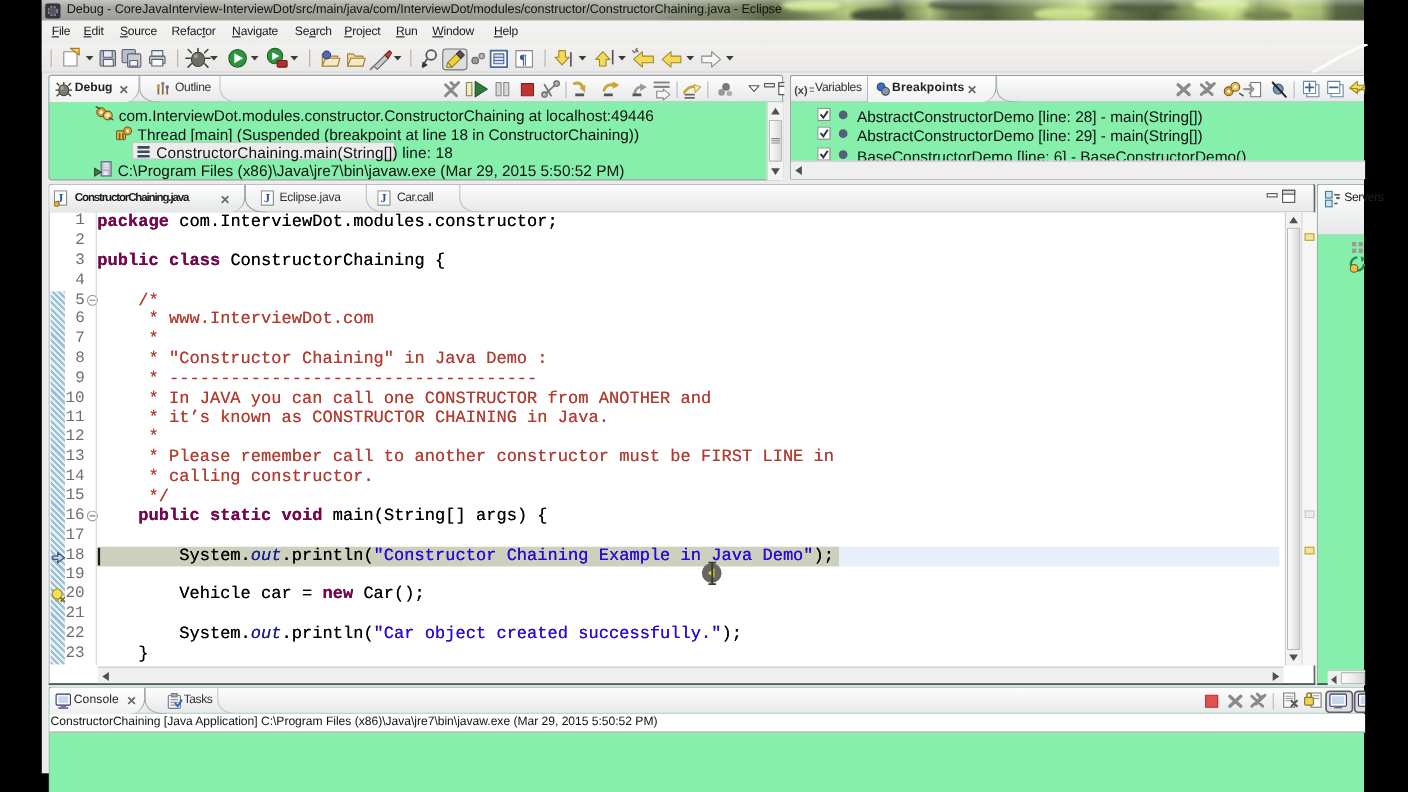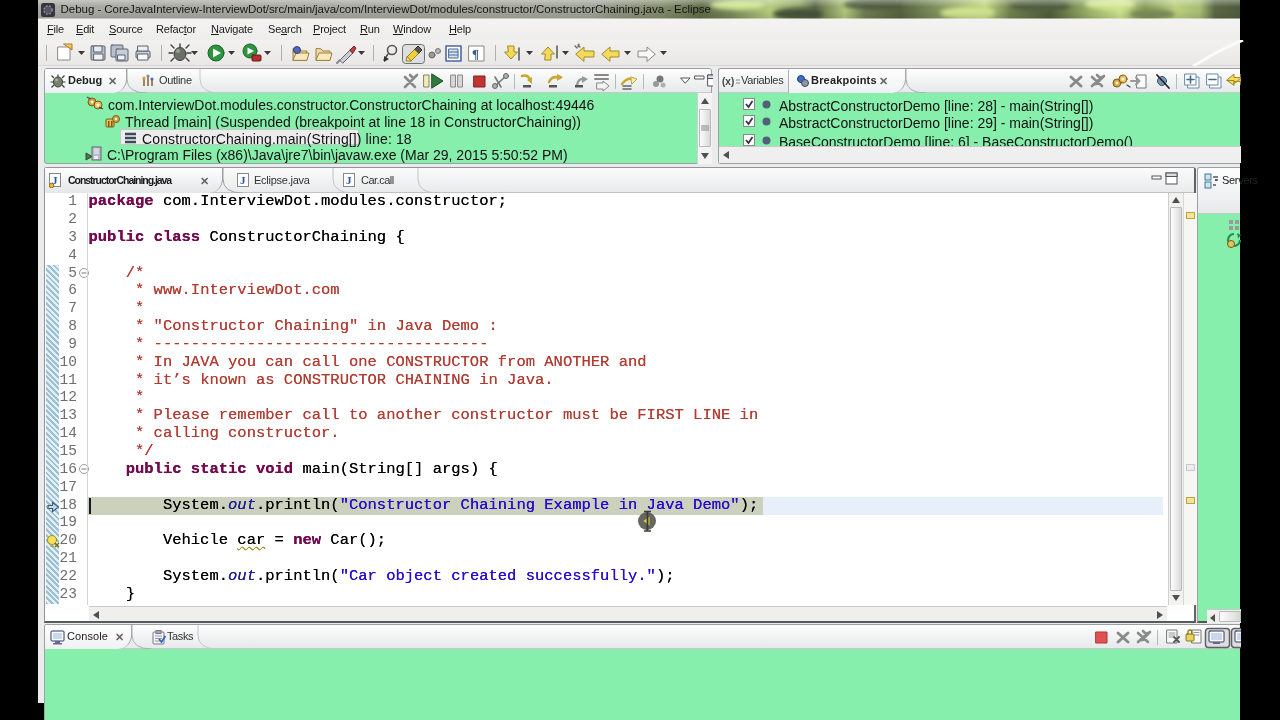--- a/index.html
+++ b/index.html
@@ -31,21 +31,21 @@
 .arr{position:absolute;width:0;height:0}
 
 #edpanel{left:6px;top:167px;width:1152px;height:456px;background:#fff;border:1px solid #8f959b;border-right:2px solid #606468;border-radius:3px 3px 0 0;border-bottom:2px solid #565a5e}
 #edtabs{position:absolute;left:0;top:0;right:0;height:25px;background:linear-gradient(#fbfbfb,#e9eaeb);border-bottom:1px solid #c0c3c6}
 .code{position:absolute;font-family:"Liberation Mono",monospace;font-size:15.5px;line-height:17.85px;white-space:pre;color:#000;text-shadow:0 0 0.45px rgba(0,0,0,.85)}
 .kw{color:#7f0055;font-weight:bold}
 .cm{color:#b23b30;text-shadow:0 0 0.45px rgba(178,59,48,.85)}
 .st{color:#2a00ff}
 .sf{color:#1a1aa8;font-style:italic}
 .lnum{position:absolute;font-family:"Liberation Mono",monospace;font-size:14.5px;line-height:17.85px;color:#6e6e6e;text-align:right;white-space:pre}
-.warnul{text-decoration:underline;text-decoration-style:wavy;text-decoration-color:#c8a800;text-decoration-thickness:1px;text-underline-offset:2px}
+.warnul{text-decoration-style:wavy;text-decoration-color:#c8a800;text-decoration-thickness:1px;text-underline-offset:2px}
 </style></head>
 <body>
 <div id="stage">
 <div id="win">
   <div id="title" class="abs">
     <div class="blob" style="left:560px;top:2px;width:90px;height:22px;background:#6d7a58;opacity:.35"></div>
     <div class="blob" style="left:672px;top:0;width:55px;height:10px;background:#d2e695;filter:blur(2px)"></div>
     <div class="blob" style="left:735px;top:8px;width:50px;height:12px;background:#46523a;filter:blur(2px)"></div>
     <div class="blob" style="left:805px;top:-1px;width:60px;height:10px;background:#4a563c;filter:blur(2px)"></div>
     <div class="blob" style="left:902px;top:7px;width:55px;height:12px;background:#cfe290;filter:blur(2px)"></div>
@@ -535,20 +535,23 @@
       <rect x="1160.5" y="3.5" width="24" height="19" rx="3" fill="#dcdedf" stroke="#606060" stroke-width="1.5"></rect>
       <rect x="1164" y="6" width="15" height="11" rx="1" fill="#fff" stroke="#336"></rect>
             <rect x="1166" y="8" width="11" height="7" fill="#c8d8ea"></rect>
             <rect x="1168" y="17" width="7" height="2" fill="#669"></rect>
       <rect x="1186.5" y="3.5" width="24" height="19" rx="3" fill="#dcdedf" stroke="#606060" stroke-width="1.5"></rect>
       <rect x="1190" y="6" width="15" height="11" rx="1" fill="#fff" stroke="#336"></rect>
             <rect x="1192" y="8" width="11" height="7" fill="#c8d8ea"></rect>
       <path d="M1198 8 l6 6 m0 -6 l-6 6" stroke="#c03030" stroke-width="2"></path>
       </g>
     </svg>
+    <div style="position:absolute;left:0;top:24px;width:1196px;height:17px;border-bottom:1px solid #9aa0a4;background:#fff">
+      <span style="position:absolute;left:1px;top:1px;font-size:11px;letter-spacing:-0.02px;color:#111;white-space:pre">ConstructorChaining [Java Application] C:\Program Files (x86)\Java\jre7\bin\javaw.exe (Mar 29, 2015 5:50:52 PM)</span>
+    </div>
   </div>
 
   <svg width="26" height="26" style="position:absolute;left:596px;top:508px">
         <circle cx="13" cy="13" r="9" fill="#5a5a52" opacity="0.92"></circle>
         <path d="M15.5 8.5 L9.5 13 L15.5 17.5 Z" fill="#d8d83a"></path>
         <rect x="12.6" y="3" width="1.8" height="20" fill="#3a3a38"></rect>
         <path d="M10 3.5 h7 M10 23 h7" stroke="#3a3a38" stroke-width="1.6"></path>
       </svg>
 </div>
 </div>

